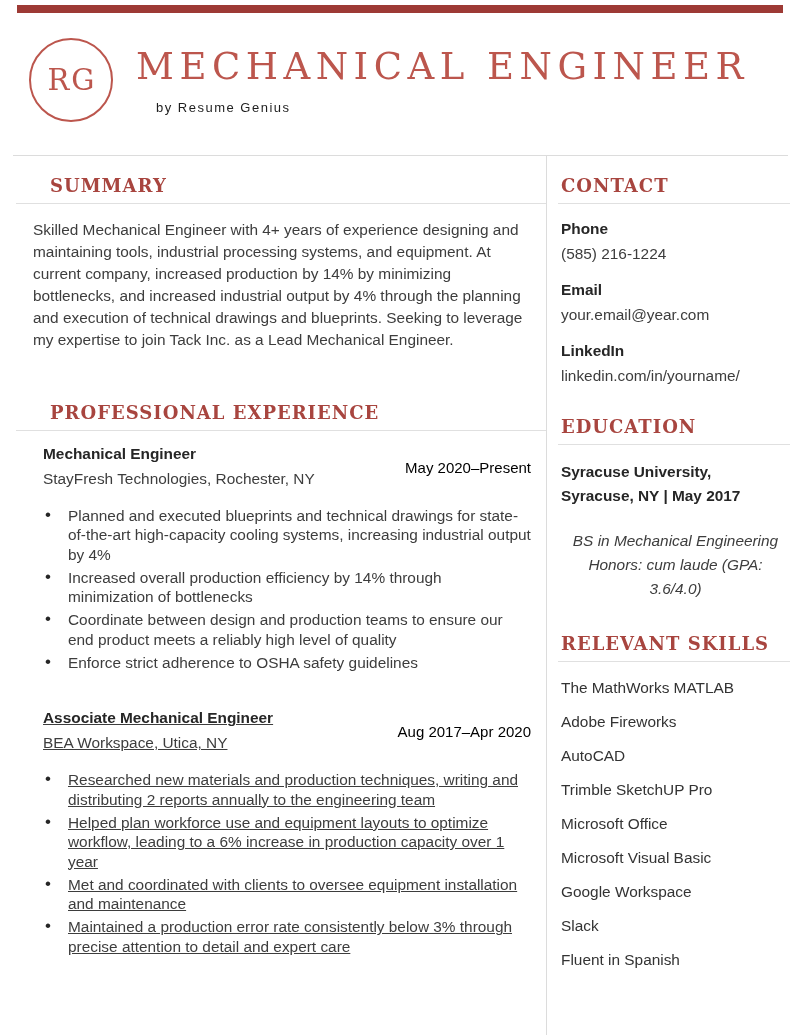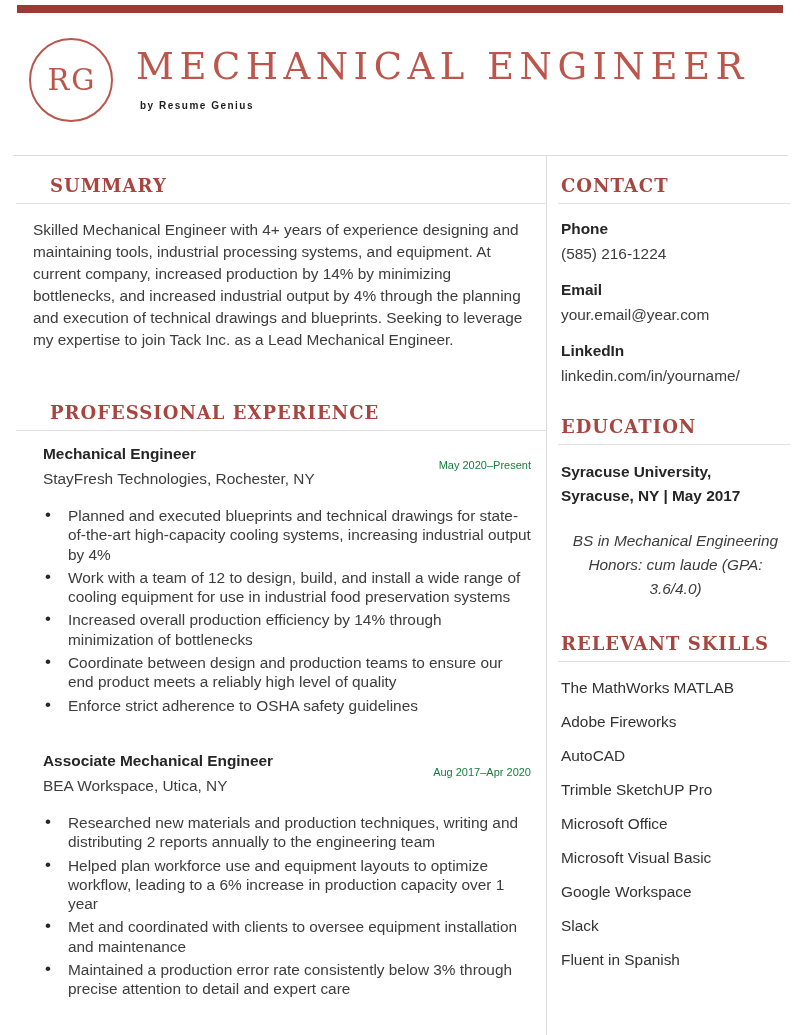--- a/index.html
+++ b/index.html
@@ -23,22 +23,22 @@
     font-family: "DejaVu Serif", "Liberation Serif", serif;
     font-size: 29px; color: #bc564d; letter-spacing: 2px; padding-left: 2px;
   }
   .doc-title {
     position: absolute; left: 136px; top: 46px;
     font-family: "DejaVu Serif", "Liberation Serif", serif;
     font-size: 37px; line-height: 42px; letter-spacing: 5.5px;
     color: #bc564d; white-space: nowrap;
   }
   .byline {
-    position: absolute; left: 140px; top: 100px;
-    font-size: 10px; font-weight: 700; letter-spacing: 1.5px; color: #1e1e1e;
+    position: absolute; left: 156px; top: 100px;
+    font-size: 13px; font-weight: 400; letter-spacing: 1.5px; color: #1e1e1e;
   }
   
   .main-rule { position: absolute; left: 13px; top: 155px; width: 775px; height: 1px; background: #dcdcdc; }
   .v-rule   { position: absolute; left: 546px; top: 156px; width: 1px; height: 879px; background: #dcdcdc; }
   
   .sec { position: absolute; }
   .sec-head {
     padding-top: 19px; padding-bottom: 5px;
     border-bottom: 1px solid #e0e0e0;
   }
@@ -51,24 +51,24 @@
   .right-col .sec-head h2 { margin-left: 3px; }
   
   #summary-sec    { left: 16px; top: 155px; width: 530px; }
   #experience-sec { left: 16px; top: 382px; width: 530px; }
   .summary-text {
     margin: 15px 15px 0 17px;
     font-size: 15.4px; line-height: 22px; color: #3d3d3d;
   }
   .job { position: relative; margin: 0 15px 0 27px; }
   .job-first  { margin-top: 13px; }
-  .job-second { margin-top: 36px; }
+  .job-second { margin-top: 36px; text-decoration: underline; }
   .job-title { font-size: 15.4px; font-weight: bold; line-height: 20px; color: #262626; }
   .job-company { font-size: 15.4px; line-height: 20px; margin-top: 5px; color: #3d3d3d; }
-  .job-dates { position: absolute; right: 0; top: 15px; font-size: 11px; color: #15803d; }
+  .job-dates { position: absolute; right: 0; top: 15px; font-size: 15px; color: #000000; }
   .job ul { list-style: none; margin-top: 17px; }
   .job li {
     position: relative; padding-left: 25px; margin-bottom: 4px;
     font-size: 15.4px; line-height: 19.3px; color: #3d3d3d;
   }
   .job li::before {
     content: "•"; position: absolute; left: 2px; top: -1px;
     font-size: 17px; color: #262626;
   }
   
@@ -108,21 +108,20 @@
   <div class="sec-head">
     <h2>PROFESSIONAL EXPERIENCE</h2>
   </div>
 
   <div class="job job-first">
     <div class="job-title">Mechanical Engineer</div>
     <div class="job-dates">May 2020–Present</div>
     <div class="job-company">StayFresh Technologies, Rochester, NY</div>
     <ul>
       <li>Planned and executed blueprints and technical drawings for state-of-the-art high-capacity cooling systems, increasing industrial output by 4%</li>
-      <li>Work with a team of 12 to design, build, and install a wide range of cooling equipment for use in industrial food preservation systems</li>
       <li>Increased overall production efficiency by 14% through minimization of bottlenecks</li>
       <li>Coordinate between design and production teams to ensure our end product meets a reliably high level of quality</li>
       <li>Enforce strict adherence to OSHA safety guidelines</li>
     </ul>
   </div>
 
   <div class="job job-second">
     <div class="job-title">Associate Mechanical Engineer</div>
     <div class="job-dates">Aug 2017–Apr 2020</div>
     <div class="job-company">BEA Workspace, Utica, NY</div>

